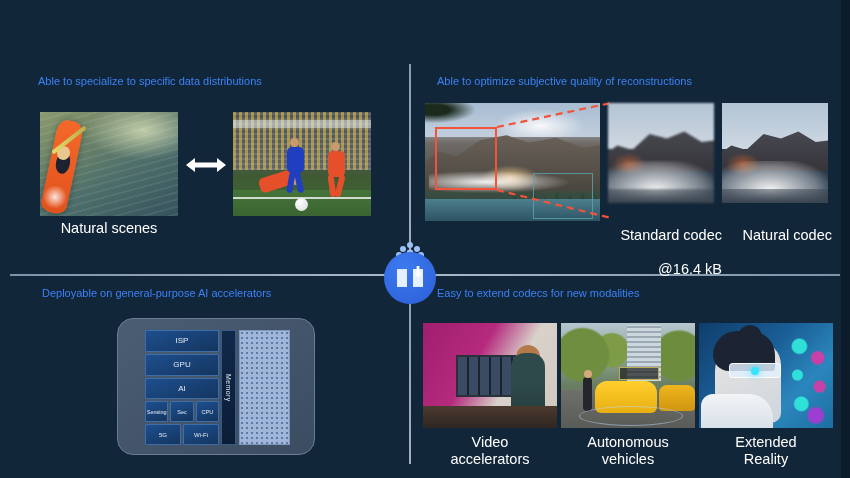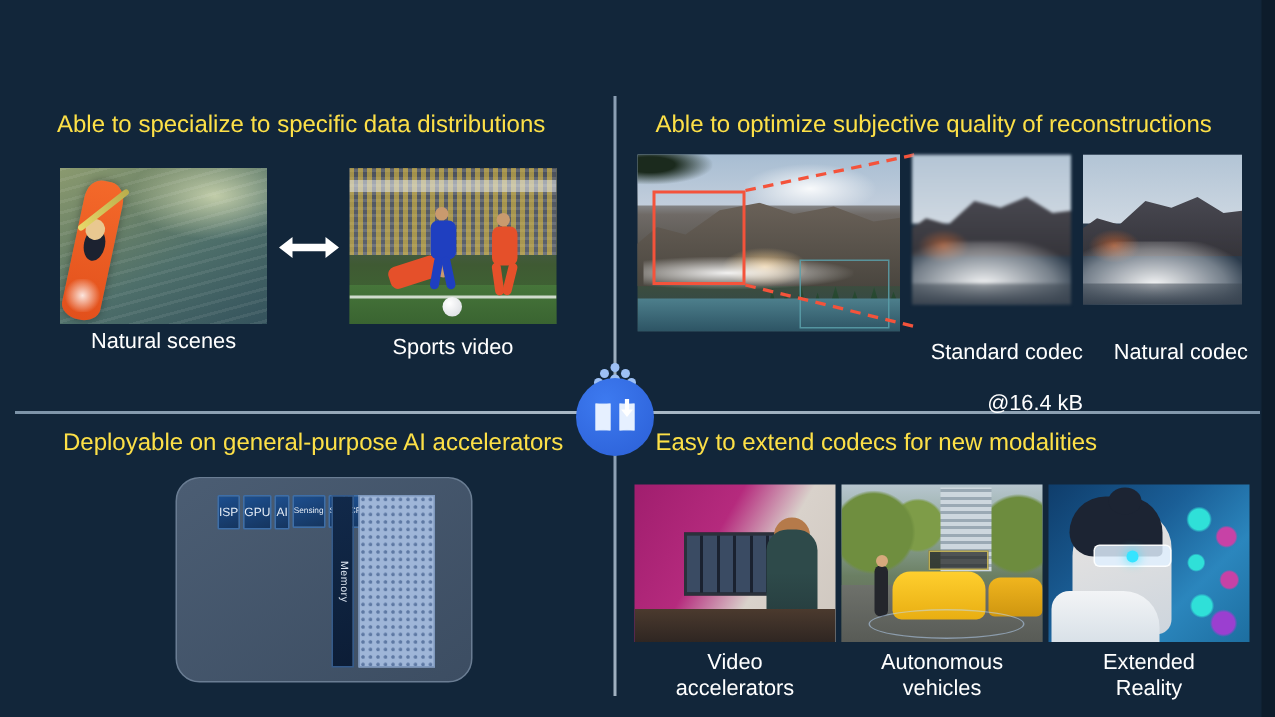--- a/index.html
+++ b/index.html
@@ -36,21 +36,21 @@
     opacity:.85;
   }
   .h-divider-right {
     position:absolute; left:432px; top:274px; width:408px; height:2px;
     background:linear-gradient(to right,#c3d2de,#8fa6bb);
     opacity:.85;
   }
 
   
   .q-head {
-    position:absolute; font-size:16px; color:#fde047; white-space:nowrap;text-align:right;
+    position:absolute; font-size:11px; color:#3b82f6; white-space:nowrap;text-align:right;
   }
   #head-tl { top:75px; left:38px; }
   #head-tr { top:75px; left:437px; }
   #head-bl { top:287px; left:42px; }
   #head-br { top:287px; left:437px; }
 
   
   .caption {
     position:absolute; font-size:14.5px; color:#ffffff; text-align:center;
     line-height:1.18; white-space:pre-line;
@@ -207,21 +207,21 @@
   
   #soc {
     position:absolute; left:117px; top:318px; width:198px; height:137px;
     border-radius:16px;
     background:linear-gradient(145deg,#4b5d73,#3c4d62);
     border:1px solid #6a7d93;
   }
   #soc .die {
     position:absolute; left:27px; top:11px; width:145px; height:115px; display:flex;
   }
-  #soc .col-main { width:74px; display:flex; flex-direction:row; gap:2px; }
+  #soc .col-main { width:74px; display:flex; flex-direction:column; gap:2px; }
   .blk {
     background:linear-gradient(160deg,#1d4f8f,#15355f);
     border:.5px solid #3d6ea8;
     color:#e6edf6; font-size:7px; display:flex; align-items:center; justify-content:center;
     border-radius:1px; text-align:center;
   }
   .blk.big { height:23px; font-size:8px; }
   .row3 { display:flex; gap:2px; height:22px; }
   .row3 .blk { flex:1; font-size:5.5px; }
   .row2 { display:flex; gap:2px; height:22px; }
@@ -363,21 +363,20 @@
         <div class="legR"></div>
     </div>
     <div class="player" id="p-red">
       <div class="head"></div>
         <div class="torso"></div>
         <div class="legL"></div>
         <div class="legR"></div>
     </div>
     <div class="ball"></div>
   </div>
-  <div class="caption" style="left:233px; top:224px; width:138px;">Sports video</div>
 
   <div class="q-head" id="head-tr">Able to optimize subjective quality of reconstructions</div>
 
   <div class="photo" id="img-lake">
     <div class="sky"></div>
     <div class="cloudA"></div>
     <div class="ridge"></div>
     <div class="sun"></div>
     <div class="fog"></div>
     <div class="forest"></div>

